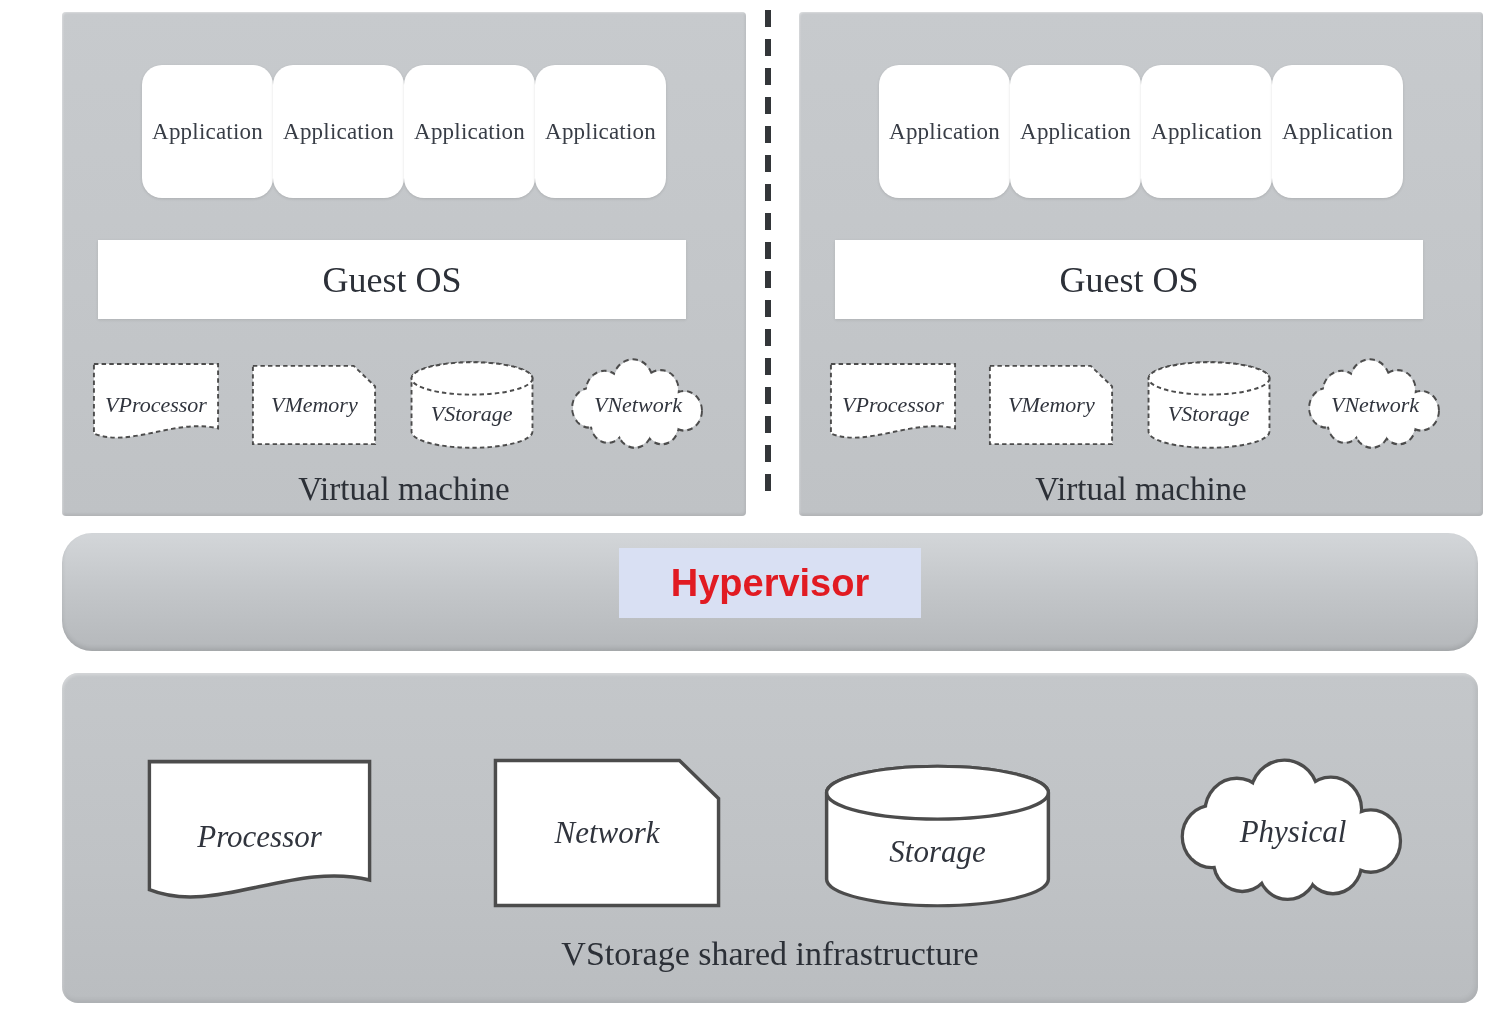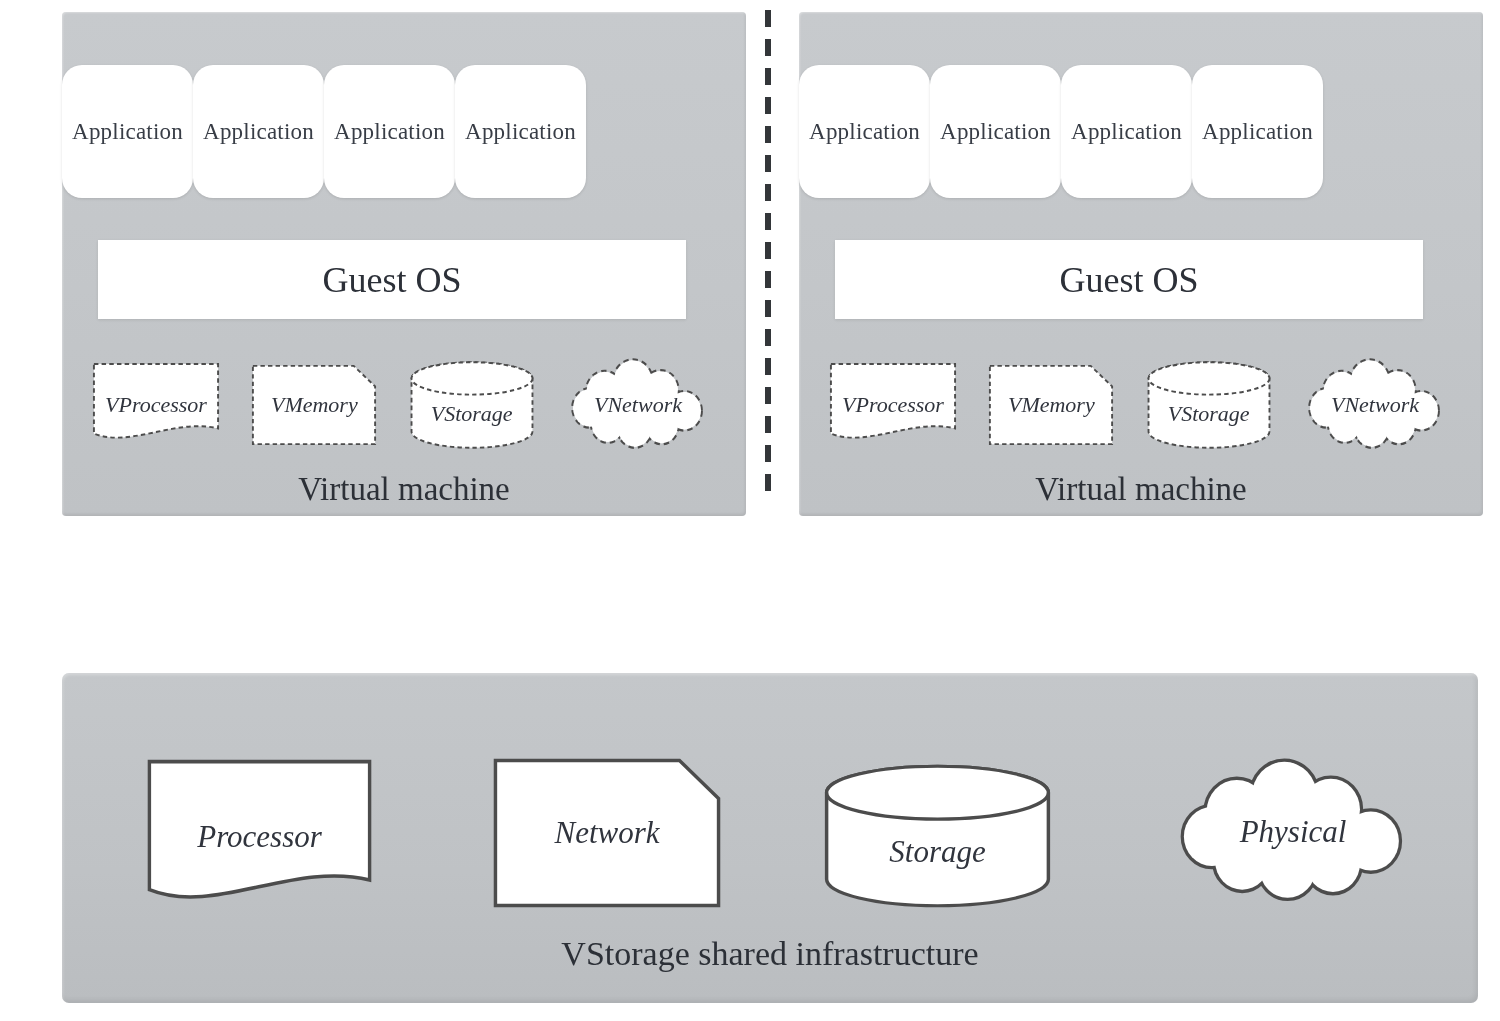--- a/index.html
+++ b/index.html
@@ -15,21 +15,21 @@
     position: absolute; top: 12px; width: 684px; height: 504px;
     background: linear-gradient(180deg, #c7cacd 0%, #c3c6c9 55%, #bfc2c5 100%);
     border-radius: 4px;
     box-shadow: inset -1px -2px 3px rgba(0,0,0,0.08), inset 1px 1px 2px rgba(255,255,255,0.35);
   }
   .vm-panel.left  { left: 62px; }
   .vm-panel.right { left: 799px; }
 
   .apps-row {
     position: absolute; top: 53px; left: 0; right: 0;
-    display: flex; justify-content: flex-start; gap: 0;
+    display: flex; justify-content: center; gap: 0;
   }
   .app-box {
     width: 131px; height: 133px; background: #ffffff; border-radius: 20px;
     display: flex; align-items: center; justify-content: center;
     font-size: 23px; color: #383d46; letter-spacing: 0.2px;
     box-shadow: 0 1px 3px rgba(0,0,0,0.12);
   }
   .guestos-bar {
     position: absolute; top: 228px; left: 36px; width: 588px; height: 79px;
     background: #ffffff; box-shadow: 0 1px 3px rgba(0,0,0,0.10);
@@ -84,21 +84,21 @@
     position: absolute; left: 50%; top: 15px; transform: translateX(-50%);
     width: 302px; height: 70px; background: #d9e0f3;
     display: flex; align-items: center; justify-content: center;
     font-family: "Liberation Sans", "DejaVu Sans", sans-serif;
     font-weight: 700; font-size: 38px; color: #e11b22;
   }
 
   
   .infra-box {
     position: absolute; left: 62px; top: 673px; width: 1416px; height: 330px;
-    border-radius: 7px;
+    border-radius: 16px;
     background: linear-gradient(180deg, #c4c7ca 0%, #bfc2c5 60%, #babdc0 100%);
     box-shadow: inset -2px -3px 5px rgba(0,0,0,0.08), inset 1px 2px 3px rgba(255,255,255,0.3);
   }
   .p-doc   { position: absolute; left: 84px;   top: 85px; width: 227px; height: 158px; }
   .p-note  { position: absolute; left: 430px;  top: 84px; width: 230px; height: 152px; }
   .p-cyl   { position: absolute; left: 760px;  top: 88px; width: 231px; height: 150px; }
   .p-cloud { position: absolute; left: 1110px; top: 82px; width: 242px; height: 154px; }
   .infra-caption {
     position: absolute; top: 262px; left: 0; right: 0; text-align: center;
     font-size: 34px; color: #2c3037;
@@ -228,20 +228,23 @@
               <circle cx="110" cy="70" r="44"></circle>
           </g>
         </svg>
         <span class="res-label">VNetwork</span>
       </div>
     </div>
 
     <div class="vm-caption">Virtual machine</div>
   </div>
 
+  <div class="hypervisor-bar">
+    <div class="hypervisor-label">Hypervisor</div>
+  </div>
 
   <div class="infra-box">
 
     <div class="res big p-doc">
       <svg viewBox="0 0 200 132" preserveAspectRatio="none">
         <path class="outline" d="M3,3 H197 V102 C130,86 60,132 3,110 Z"></path>
       </svg>
       <span class="res-label">Processor</span>
     </div>
 

